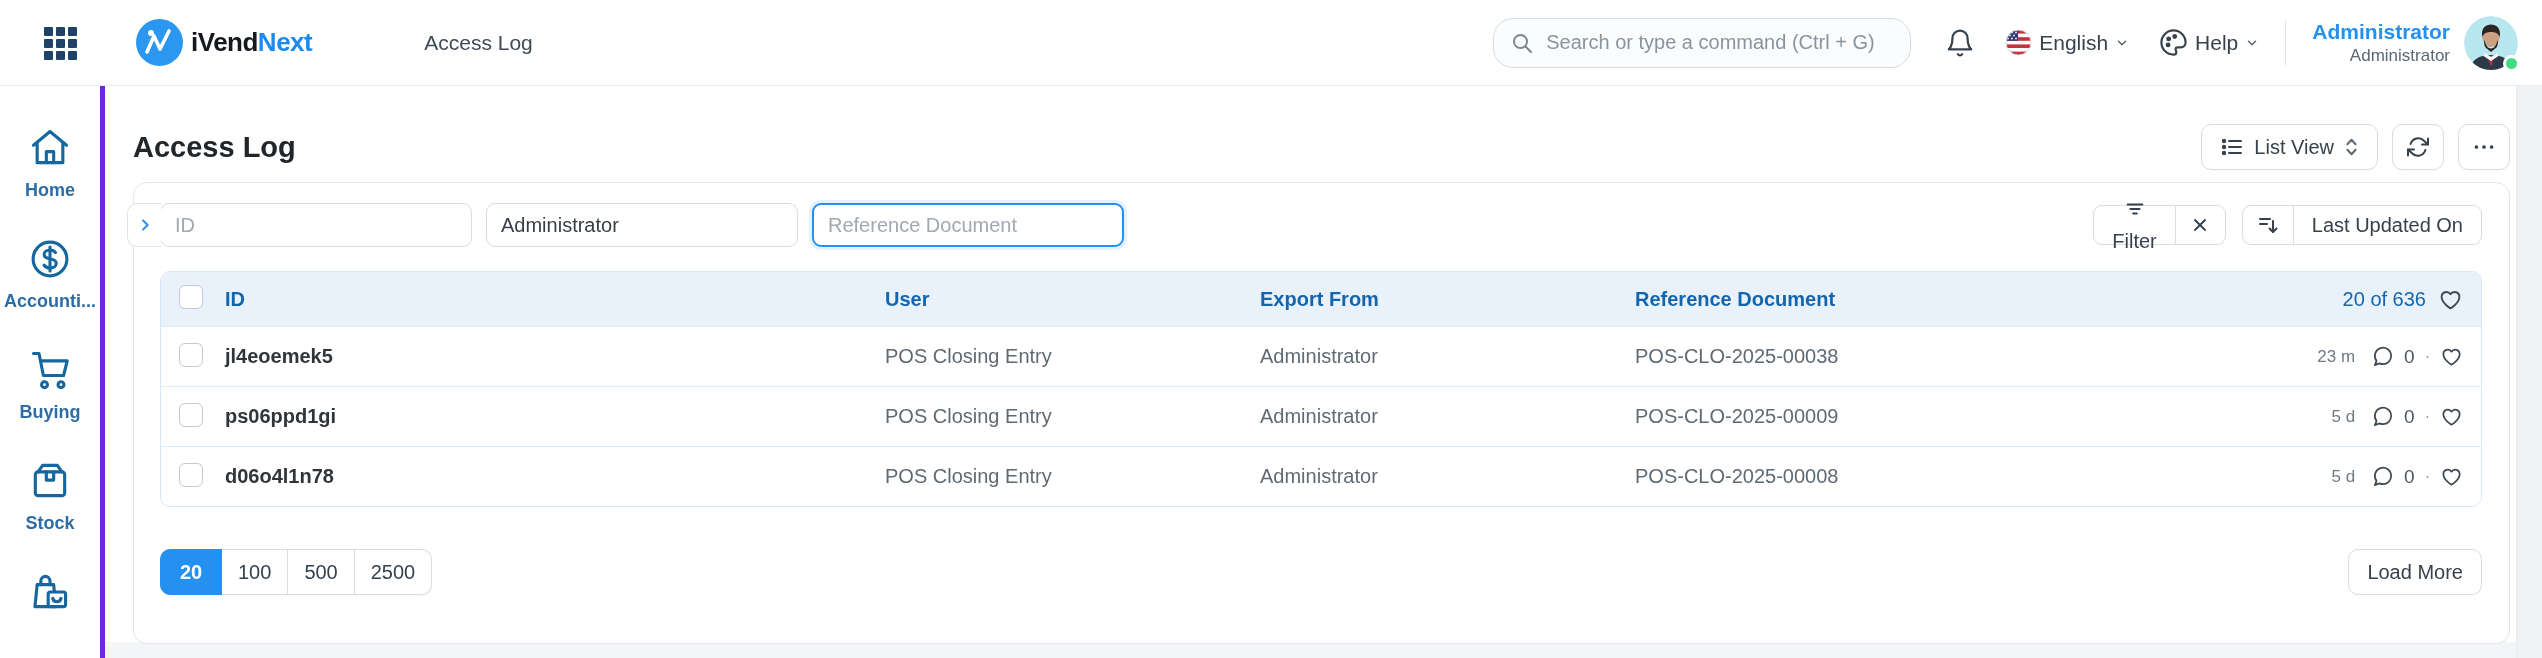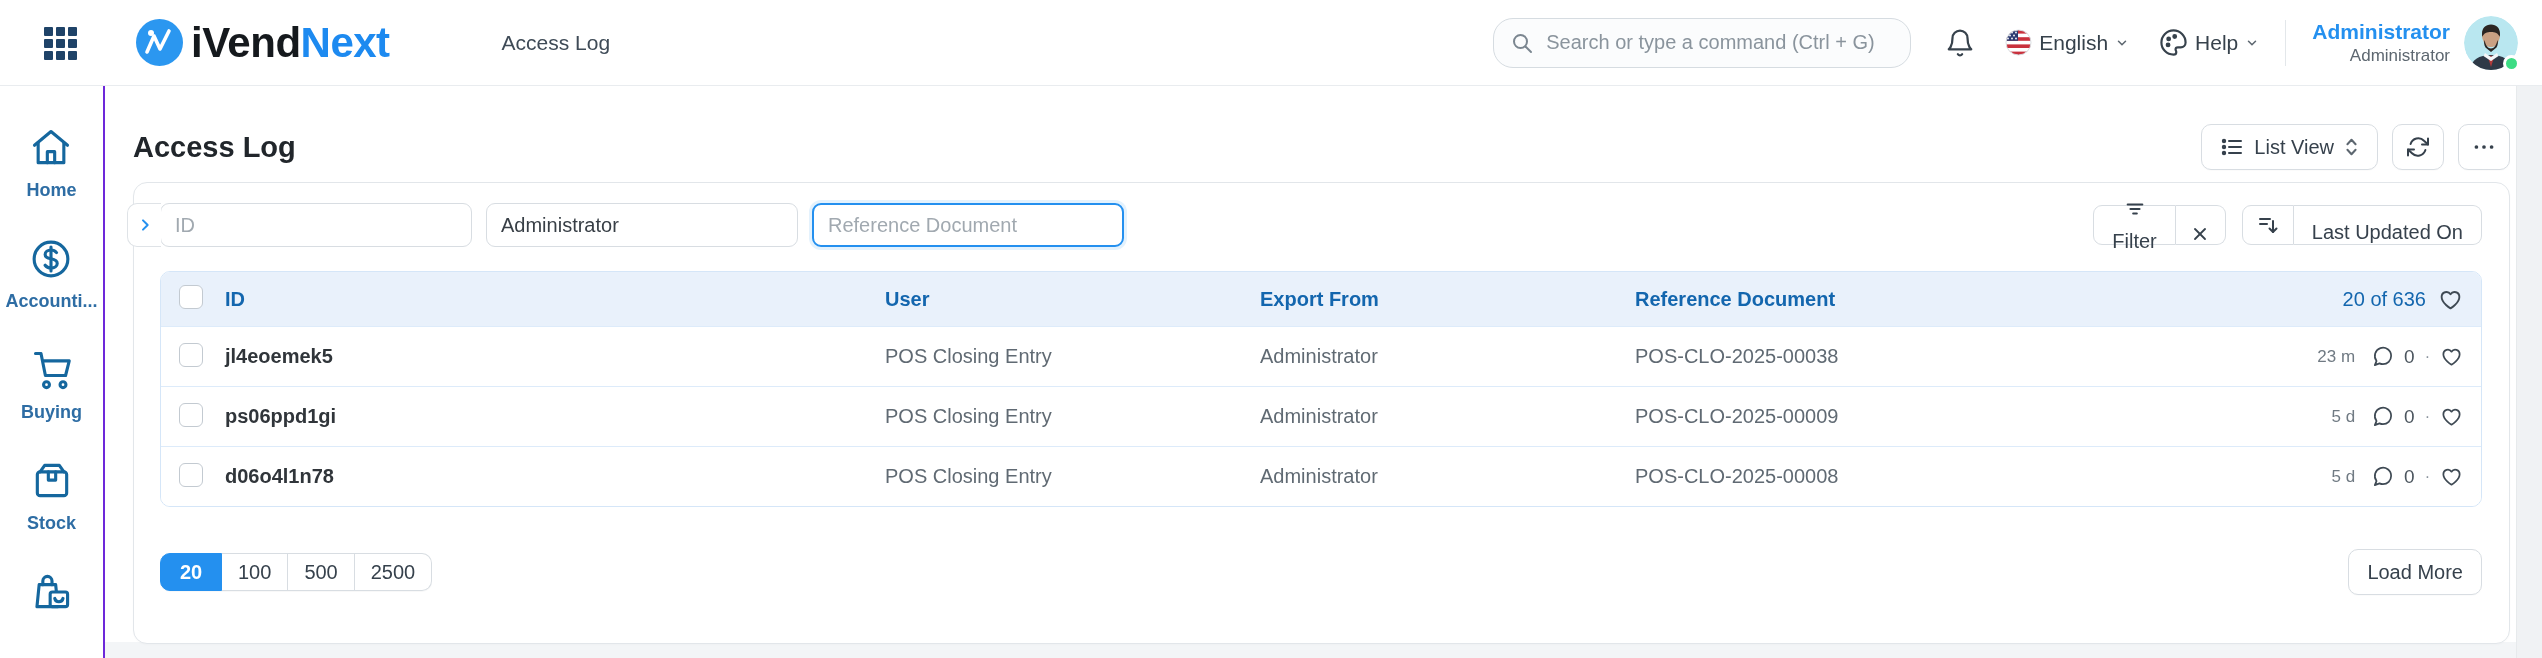--- a/index.html
+++ b/index.html
@@ -5,21 +5,21 @@
   * { margin:0; padding:0; box-sizing:border-box; }
   html,body { width:2542px; height:658px; overflow:hidden; background:#f3f5f7;
               font-family:"Liberation Sans","DejaVu Sans",sans-serif; color:#36414c; }
 
   
   .navbar { height:86px; background:#fff; border-bottom:1px solid #e9ecef;
             display:flex; align-items:center; padding:0 24px 0 40px; position:relative; z-index:5; }
   .grid-btn { width:40px; height:40px; display:flex; align-items:center; justify-content:center; cursor:pointer; }
   .brand { display:flex; align-items:center; margin-left:56px; cursor:pointer; }
   .brand-mark { width:47px; height:47px; }
-  .brand-text { font-size:42px; font-weight:700; letter-spacing:-0.5px; margin-left:8px; color:#15191d; }
+  .brand-text { font-size:26px; font-weight:700; letter-spacing:-0.5px; margin-left:8px; color:#15191d; }
   .brand-text .blue { color:#1d8af0; }
   .nav-breadcrumb { margin-left:112px; font-size:21px; font-weight:500; color:#3f4b57; }
   .nav-right { margin-left:auto; display:flex; align-items:center; }
   .search-box { width:418px; height:50px; background:#fbfcfd; border:1px solid #d6dce1; border-radius:20px;
                 display:flex; align-items:center; padding:0 16px; color:#7b8690; }
   .search-box input { border:none; outline:none; background:transparent; font-size:20px; color:#5d6770;
                       margin-left:12px; width:340px; font-family:inherit; }
   .search-box input::placeholder { color:#8a949d; }
   .nav-item { display:flex; align-items:center; gap:7px; margin-left:30px; font-size:21px; font-weight:500;
               color:#37424c; cursor:pointer; white-space:nowrap; }
@@ -30,56 +30,56 @@
   .avatar-wrap { position:relative; width:54px; height:54px; margin-left:14px; cursor:pointer; }
   .avatar-wrap svg { width:54px; height:54px; border-radius:50%; display:block; }
   .status-dot { position:absolute; right:-2px; bottom:-2px; width:17px; height:17px; border-radius:50%;
                 background:#3ddc84; border:3px solid #fff; }
 
   
   .layout { display:flex; height:572px; position:relative; }
   .scroll-strip { position:absolute; top:0; right:0; width:26px; height:100%;
                   background:#f0f2f4; border-left:1px solid #e7eaec; z-index:4; }
 
-  .sidebar { width:105px; background:#fff; border-right:2px solid #6d28d9;
+  .sidebar { width:105px; background:#fff; border-right:5px solid #6d28d9;
              display:flex; flex-direction:column; align-items:center; padding-top:40px; flex-shrink:0; }
   .side-item { display:flex; flex-direction:column; align-items:center; margin-bottom:36px; cursor:pointer;
                color:#15679e; }
   .side-item svg { width:44px; height:44px; }
   .side-label { margin-top:10px; font-size:18px; font-weight:600; color:#2e6da4; max-width:95px;
                 overflow:hidden; white-space:nowrap; }
 
   .main { flex:1; padding:0 32px 0 28px; position:relative;
           background:linear-gradient(to bottom,#ffffff 556px,#f3f5f7 556px); }
 
   
   .page-head { padding-top:26px; display:flex; align-items:center; justify-content:space-between; height:96px; }
   .page-title { font-size:29px; font-weight:800; color:#21262b; }
   .head-actions { display:flex; align-items:center; gap:14px; }
   .btn { background:#fff; border:1px solid #d8dde2; border-radius:10px; height:46px; display:inline-flex;
          align-items:center; justify-content:center; gap:10px; font-size:20px; font-weight:500; color:#36414c;
-         padding:0 18px; cursor:pointer; box-shadow:0 1px 1px rgba(0,0,0,0.02); }
+         padding:15px 18px; cursor:pointer; box-shadow:0 1px 1px rgba(0,0,0,0.02); }
   .btn.icon-only { width:52px; padding:0; }
 
   
   .card { background:#fff; border:1px solid #e2e6ea; border-radius:14px; padding:20px 27px 48px 26px;
           position:relative; box-shadow:0 1px 2px rgba(0,0,0,0.02); }
   .filter-row { display:flex; align-items:center; position:relative; }
   .side-toggle-tab { position:absolute; left:-33px; top:0; width:34px; height:44px; background:#fff;
                      border:1px solid #dfe3e7; border-right:none; border-radius:10px 0 0 10px;
                      display:flex; align-items:center; justify-content:center; color:#2490ef; cursor:pointer; }
   .f-input { width:312px; height:44px; border:1.5px solid #d8dde2; border-radius:9px; margin-right:14px;
              font-size:20px; padding:0 14px; color:#383f46; outline:none; background:#fff; font-family:inherit; }
   .f-input::placeholder { color:#a1a9b0; }
   .f-input.focused { border:2px solid #2490ef; box-shadow:0 0 0 3px rgba(36,144,239,0.12); }
   .filter-right { margin-left:auto; display:flex; align-items:center; gap:16px; }
   .btn-group { display:inline-flex; }
   .btn-group .btn { border-radius:0; height:40px; box-shadow:none;flex-direction:column; }
   .btn-group .btn:first-child { border-radius:9px 0 0 9px; }
-  .btn-group .btn:last-child { border-radius:0 9px 9px 0; border-left:none;justify-content:flex-end; }
+  .btn-group .btn:last-child { border-radius:0 9px 9px 0; border-left:none; }
 
   
   .list-box { margin-top:24px; border:1px solid #d5e6f8; border-radius:10px; overflow:hidden; }
   .list-grid { display:grid; grid-template-columns:46px 660px 375px 375px 1fr; align-items:center;
                padding:0 18px; }
   .list-header { background:#e9f1fb; height:54px; }
   .list-header .col { color:#1366ae; font-weight:700; font-size:20px; }
   .list-row { height:60px; border-top:1px solid #ddebfa; background:#fff; cursor:pointer; }
   .checkbox { width:24px; height:24px; border:1.5px solid #c3cad1; border-radius:6px; background:#fff; cursor:pointer; }
   .cell-id { font-weight:700; font-size:20px; color:#30353a; }
@@ -87,21 +87,21 @@
   .meta { display:flex; align-items:center; justify-content:flex-end; gap:10px; color:#3f4a54; }
   .meta .time { font-size:17px; color:#707a83; margin-right:6px; }
   .meta .cnt { font-size:19px; color:#4c565f; }
   .meta .dot { color:#8a949d; }
   .count-wrap { display:flex; align-items:center; justify-content:flex-end; gap:12px; }
   .count-label { color:#1366ae; font-size:20px; font-weight:500; }
 
   
   .pager-row { margin-top:42px; display:flex; align-items:center; justify-content:space-between; }
   .page-size-group { display:inline-flex; border-radius:10px; box-shadow:0 1px 1px rgba(0,0,0,0.03); }
-  .page-size-btn { background:#fff; border:1px solid #d8dde2; height:38px; min-width:62px; padding:0 16px;
+  .page-size-btn { background:#fff; border:1px solid #d8dde2; height:46px; min-width:62px; padding:0 16px;
                    font-size:20px; color:#36414c; display:inline-flex; align-items:center; justify-content:center;
                    cursor:pointer; border-left:none; }
   .page-size-btn:first-child { border-left:1px solid #d8dde2; border-radius:10px 0 0 10px; }
   .page-size-btn:last-child { border-radius:0 10px 10px 0; }
   .page-size-btn.active { background:#2490ef; color:#fff; border-color:#2490ef; font-weight:600; }
 
   svg { flex-shrink:0; }
 </style>
 </head>
 <body>

